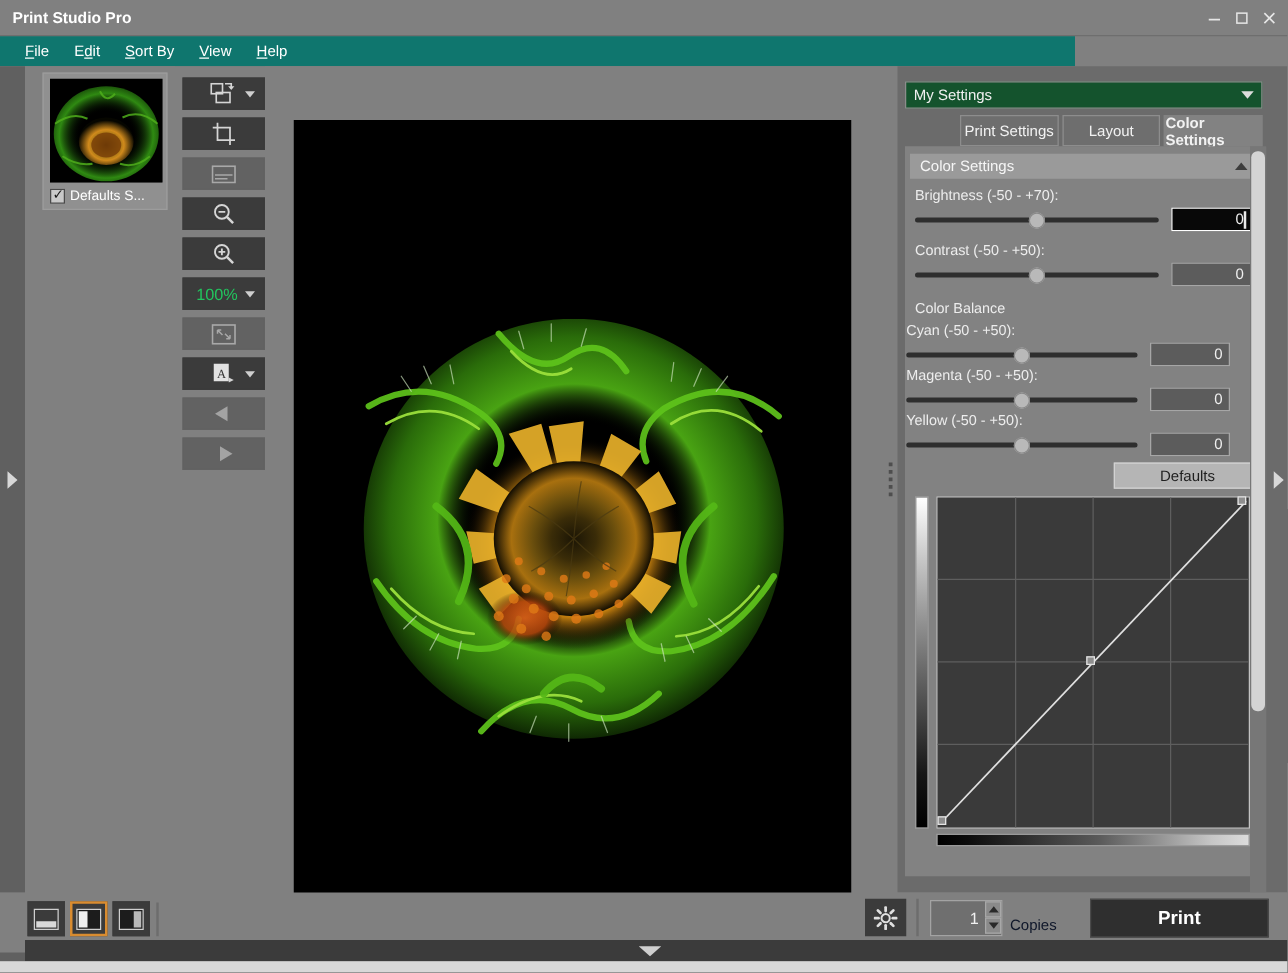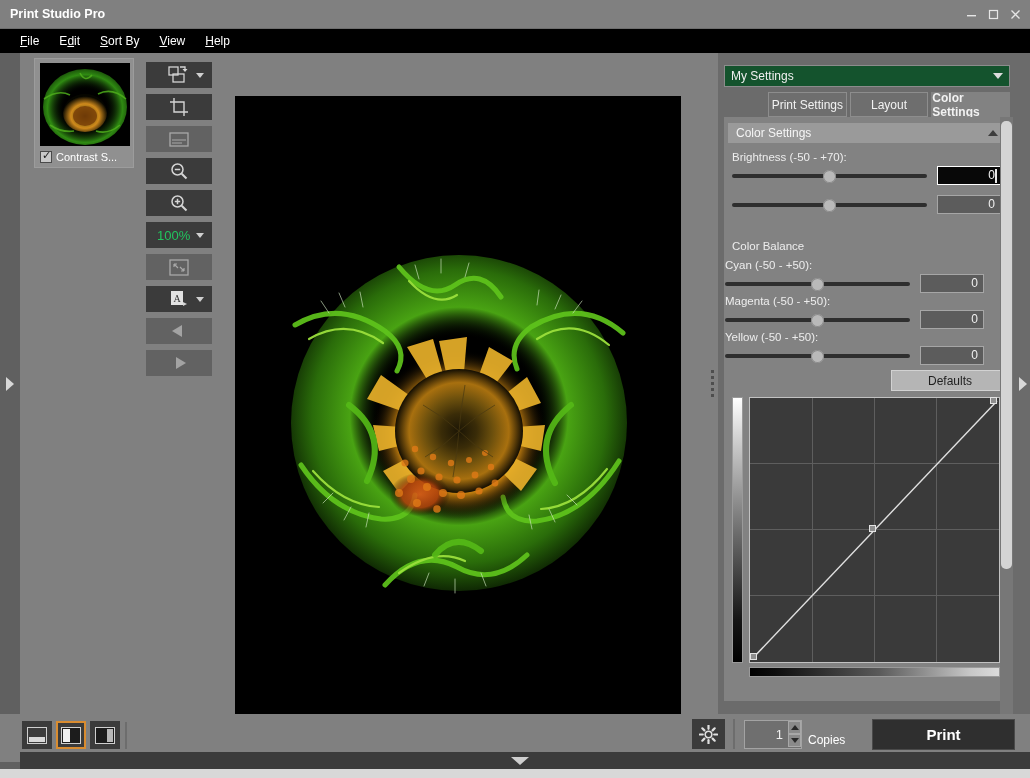--- a/index.html
+++ b/index.html
@@ -12,22 +12,22 @@
 
   
   #titlebar{ position:absolute; left:0; top:0; width:1030px; height:29px;
     background:#808080; border-bottom:1px solid #6e6e6e; }
   #title-text{ position:absolute; left:10px; top:7px; font-size:12.5px; color:#ffffff; font-weight:600;}
   #win-buttons{ position:absolute; right:4px; top:4px; display:flex; gap:0px; }
   .winbtn{ width:22px; height:20px; display:flex; align-items:center; justify-content:center;
     color:#e6e6e6; font-size:13px; }
 
   
-  #menubar{ position:absolute; left:0; top:29px; width:1030px; height:24px;
-    background:#000000; display:flex; align-items:center; padding-left:10px; gap:0px; }
+  #menubar{ position:absolute; left:0; top:29px; width:860px; height:24px;
+    background:#0f766e; display:flex; align-items:center; padding-left:10px; gap:0px; }
   .menuitem{ padding:3px 10px; font-size:12px; color:#ffffff; }
   .menuitem u{ text-decoration:underline; }
 
   
   #body{ position:absolute; left:0; top:53px; width:1030px; height:661px; background:#808080; }
 
   
   #left-collapse{ position:absolute; left:0; top:53px; width:20px; height:661px;
     background:#606060; display:flex; align-items:center; justify-content:center; }
   #right-collapse{ position:absolute; left:1016px; top:53px; width:14px; height:661px;
@@ -140,21 +140,21 @@
   #gear-divider{ position:absolute; left:733px; top:719px; width:2px; height:30px; background:#6d6d6d; }
   #copies-spin{ position:absolute; left:744px; top:720px; width:58px; height:29px;
      background:#6f6f6f; border:1px solid #a3a3a3; }
   #copies-val{ position:absolute; left:0; top:0; width:42px; height:27px; line-height:27px;
      text-align:right; padding-right:4px; color:#f0f0f0; font-size:13px; }
   .spinarrow{ position:absolute; left:43px; width:13px; height:13px; background:#8a8a8a;
      border:1px solid #a8a8a8; display:flex; align-items:center; justify-content:center;}
   #spin-up{ top:0; } #spin-dn{ top:13px; }
   .sa-up{ width:0;height:0;border-left:4px solid transparent;border-right:4px solid transparent;border-bottom:5px solid #2a2a2a;}
   .sa-dn{ width:0;height:0;border-left:4px solid transparent;border-right:4px solid transparent;border-top:5px solid #2a2a2a;}
-  #copies-lbl{ position:absolute; left:808px; top:733px; font-size:12px; color:#ffffff; }
+  #copies-lbl{ position:absolute; left:808px; top:733px; font-size:12px; color:#0f172a; }
   #printbtn{ position:absolute; left:872px; top:719px; width:143px; height:31px; background:#2f2f2f;
      border:1px solid #4a4a4a; color:#ffffff; font-size:15px; font-weight:600;
      display:flex; align-items:center; justify-content:center; }
 
   
   #bottomstrip{ position:absolute; left:20px; top:752px; width:1010px; height:17px; background:#3b3b3b;
      display:flex; align-items:center; justify-content:center;}
   #bottomstrip .tri-dn{ width:0;height:0;border-left:9px solid transparent;border-right:9px solid transparent;
      border-top:8px solid #cfcfcf; margin-left:-10px;}
   #statusbar{ position:absolute; left:0; top:769px; width:1030px; height:9px; background:#d8d8d8;}
@@ -227,21 +227,21 @@
             <path d="M86 36 Q72 24 58 31"></path>
           <path d="M10 62 Q22 70 34 68"></path>
             <path d="M80 62 Q68 72 56 68"></path>
           <path d="M40 10 Q45 20 52 12"></path>
         </g>
         <ellipse cx="45" cy="53" rx="12" ry="10" fill="#7a3f08" opacity="0.85"></ellipse>
       </svg>
     </div>
     <div id="thumb-row">
       <div class="chk"></div>
-      <div id="thumb-label">Contrast S...</div>
+      <div id="thumb-label">Defaults S...</div>
     </div>
   </div>
 </div>
 
 <div id="toolcol">
 
   <div class="tbtn">
     <svg width="22" height="18" viewBox="0 0 22 18">
       <rect x="1" y="1" width="9" height="8" fill="none" stroke="#d5d5d5" stroke-width="1.3"></rect>
       <rect x="5" y="8" width="11" height="8" fill="none" stroke="#d5d5d5" stroke-width="1.3"></rect>
@@ -485,20 +485,21 @@
           <div class="thumb" style="left:91px;"></div>
         </div>
         <div class="numbox focused" style="margin-left:10px;">
           <span>0</span>
           <span class="caretbar"></span>
         </div>
       </div>
     </div>
 
     <div class="ctl" style="top:78px;">
+      <span class="lbl">Contrast (-50 - +50):</span>
       <div class="srow">
         <div class="track" style="width:195px;">
           <div class="rail" style="width:195px;"></div>
           <div class="thumb" style="left:91px;"></div>
         </div>
         <div class="numbox" style="margin-left:10px;">0</div>
       </div>
     </div>
 
     <div class="ctl" style="top:122px;">

